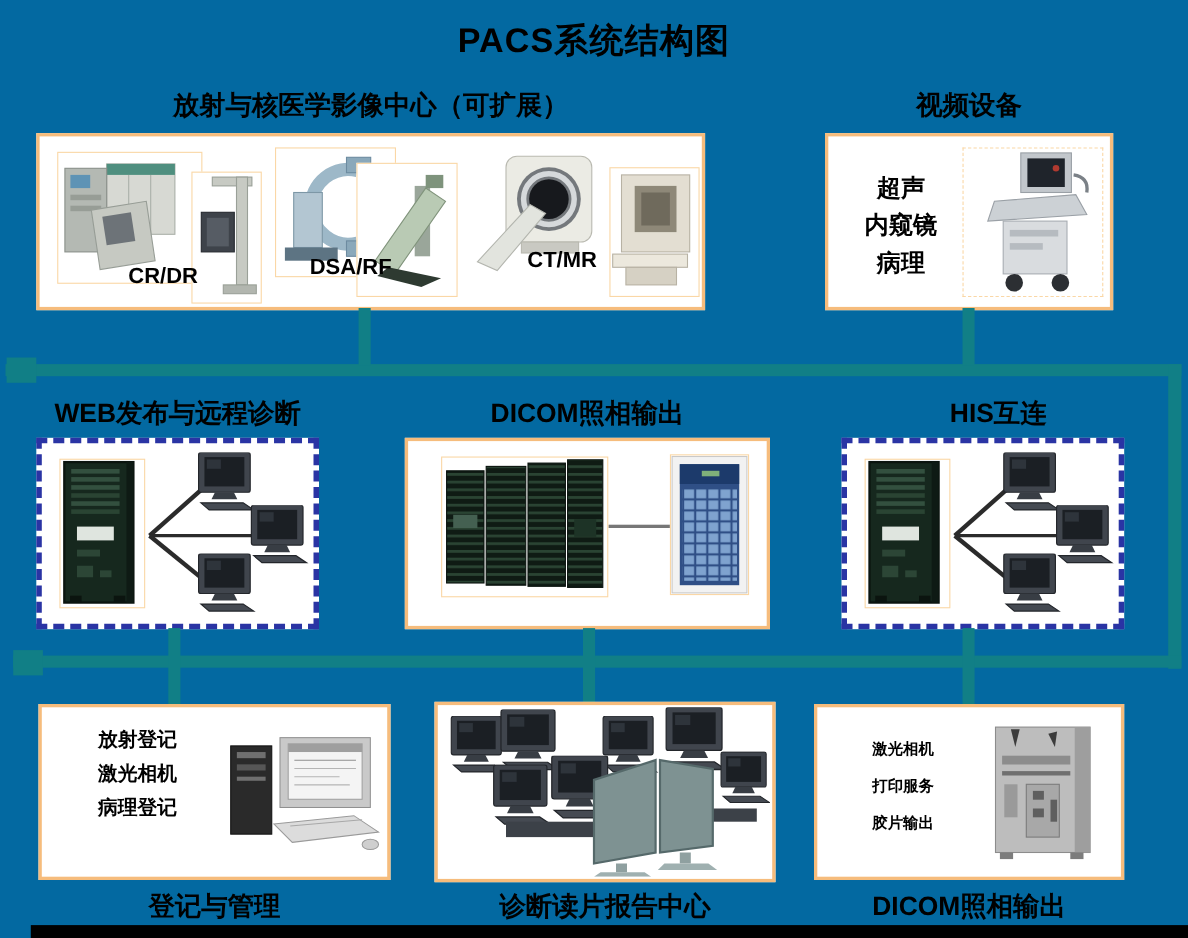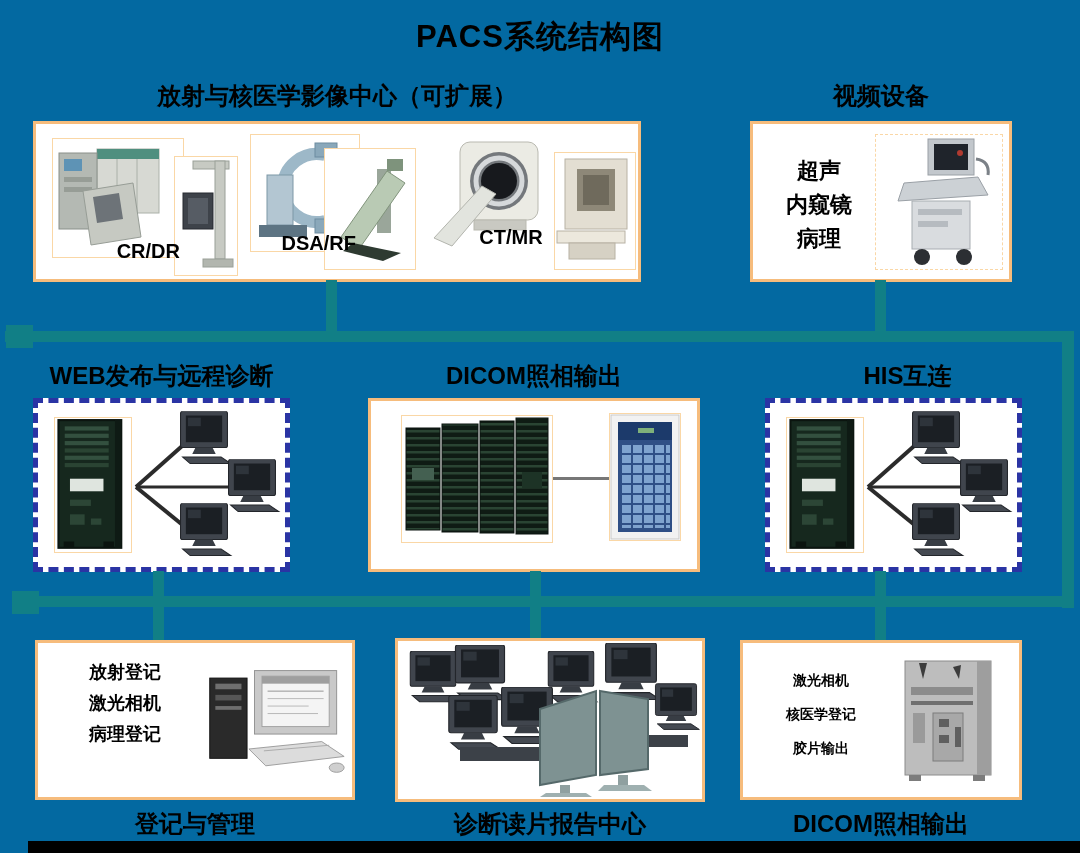--- a/index.html
+++ b/index.html
@@ -297,21 +297,21 @@
       <rect x="160" y="142" width="10" height="8" fill="#8fa0a0"></rect>
       <path d="M146 150 L186 150 L192 154 L140 154 Z" fill="#9fb0b0"></path>
       <rect x="218" y="132" width="10" height="10" fill="#8fa0a0"></rect>
       <path d="M204 142 L244 142 L252 148 L198 148 Z" fill="#9fb0b0"></path>
     </svg>
   </div>
 
   <div class="obox" style="left:740px;top:640px;width:282px;height:160px;">
     <div class="txtcol dicom-lines" style="left:8px;top:20px;width:140px;">
       <div>激光相机</div>
-      <div>核医学登记</div>
+      <div>打印服务</div>
       <div>胶片输出</div>
     </div>
     <svg class="abs" style="left:150px;top:10px;" width="112" height="134" viewBox="0 0 112 134">
       <rect x="12" y="8" width="86" height="114" fill="#bdbdbd" stroke="#8c8c8c"></rect>
       <rect x="84" y="8" width="14" height="114" fill="#9e9e9e"></rect>
       <path d="M26 10 L34 10 L30 26 Z" fill="#3c3c3c"></path>
       <path d="M60 14 L68 12 L66 26 Z" fill="#3c3c3c"></path>
       <rect x="18" y="34" width="62" height="8" fill="#8c8c8c"></rect>
       <rect x="18" y="48" width="62" height="4" fill="#6f6f6f"></rect>
       <rect x="40" y="60" width="30" height="48" fill="#a8a8a8" stroke="#7c7c7c"></rect>

